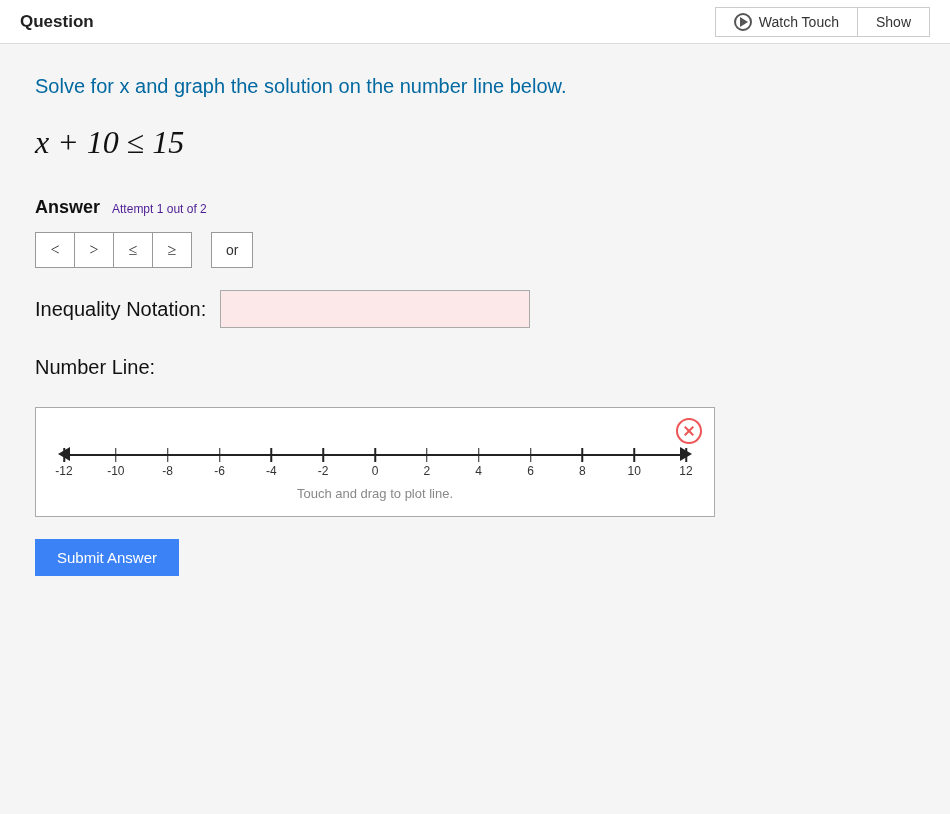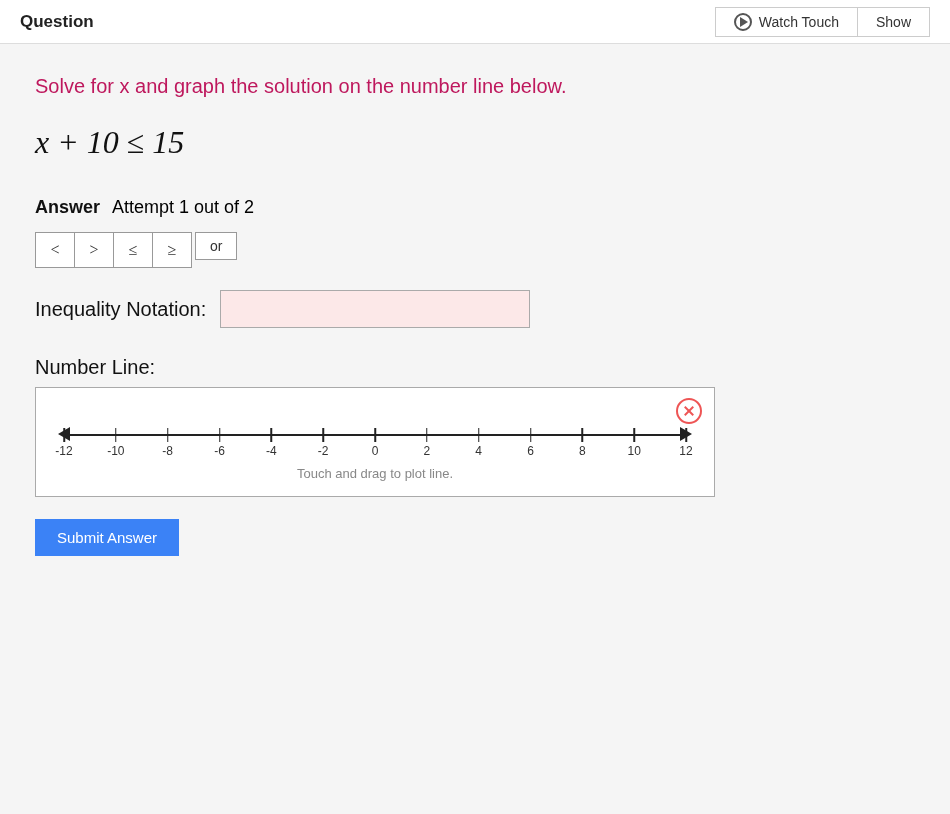--- a/index.html
+++ b/index.html
@@ -88,21 +88,21 @@
     
     .main-content {
       padding: 28px 35px 30px 35px;
       background: #f5f5f5;
       min-height: 776px;
     }
 
     .problem-statement {
       font-size: 20px;
       font-family: sans-serif;
-      color: #be185d;
+      color: #0369a1;
       margin-bottom: 24px;
       line-height: 1.4;
     }
 
     .equation-block {
       font-size: 32px;
       font-style: italic;
       color: #111;
       margin-bottom: 36px;
       font-family: 'Georgia', serif;
@@ -120,23 +120,23 @@
     }
 
     .answer-label {
       font-size: 18px;
       font-weight: bold;
       font-family: sans-serif;
       color: #111;
     }
 
     .attempt-text {
-      font-size: 18px;
-      font-family: sans-serif;
-      color: #000000;
+      font-size: 12px;
+      font-family: sans-serif;
+      color: #4c1d95;
       text-align: center;
     }
 
     .inequality-buttons {
       display: flex;
       gap: 0;
       margin-bottom: 22px;
     }
 
     .ineq-btn {
@@ -155,29 +155,29 @@
     }
 
     .ineq-btn:last-child {
       margin-right: 0;
     }
 
     .or-btn {
       border: 1px solid #999;
       background: #fff;
       padding: 0 14px;
-      height: 28px;
+      height: 36px;
       font-size: 14px;
       cursor: pointer;
       font-family: sans-serif;
       color: #333;
       display: flex;
       align-items: center;
       justify-content: center;
-      margin-left: 4px;
+      margin-left: 20px;
     }
 
     .inequality-notation-row {
       display: flex;
       align-items: center;
       gap: 14px;
       margin-bottom: 28px;
     }
 
     .ineq-notation-label {
@@ -194,21 +194,21 @@
       font-size: 16px;
       padding: 0 8px;
       font-family: sans-serif;
       outline: none;
     }
 
     .number-line-label {
       font-size: 20px;
       font-family: sans-serif;
       color: #111;
-      margin-bottom: 8px;
+      margin-bottom: 28px;
     }
 
     .number-line-container {
       border: 1.5px solid #aaa;
       background: #fff;
       padding: 14px 18px 12px 18px;
       position: relative;
       width: 680px;
       min-height: 110px;
     }

